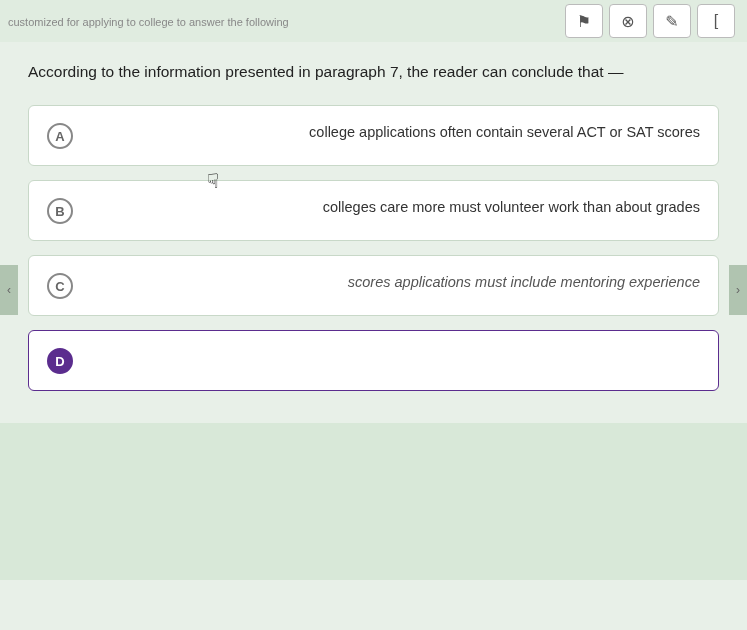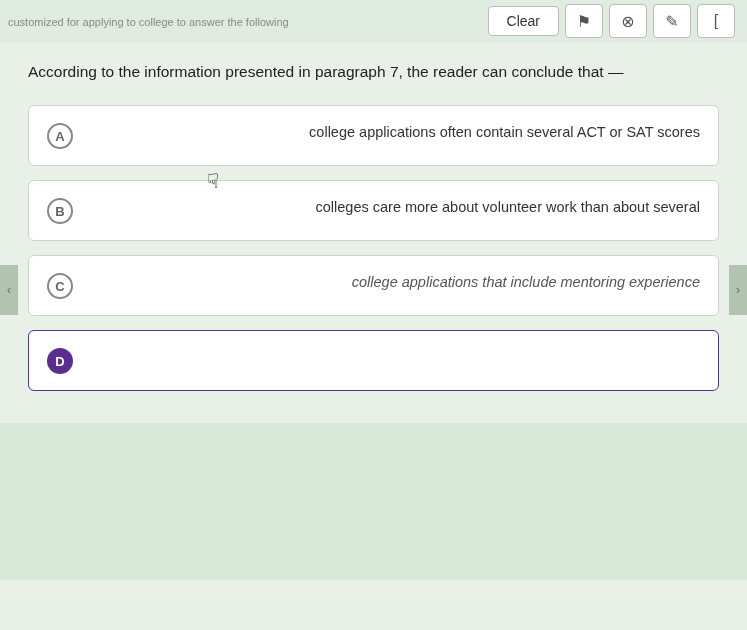--- a/index.html
+++ b/index.html
@@ -165,21 +165,20 @@
     }
   </style>
 </head>
 <body>
 
 <div class="page-container">
 
   <div class="header-strip">
     <span class="header-left-text">customized for applying to college to answer the following</span>
 
-    <button class="clear-btn">Clear</button>
 
     <div class="icon-btn">
       <span>⚑</span>
     </div>
 
     <div class="icon-btn">
       <span>⊗</span>
     </div>
 
     <div class="icon-btn">
@@ -202,30 +201,30 @@
       <div class="option-text">college applications often contain several ACT or SAT scores</div>
     </div>
 
     <div style="position:relative;">
       <div class="answer-option">
         <div class="option-circle">
           <span>B</span>
         </div>
         <div style="position:relative; flex:1;">
           <span style="position:absolute; top:-28px; left:120px; font-size:20px; pointer-events:none;">☟</span>
-          <div class="option-text">colleges care more about volunteer work than about several</div>
+          <div class="option-text">colleges care more must volunteer work than about grades</div>
         </div>
       </div>
     </div>
 
     <div class="answer-option">
       <div class="option-circle">
         <span>C</span>
       </div>
-      <div class="option-text italic-c">college applications that include mentoring experience</div>
+      <div class="option-text italic-c">scores applications must include mentoring experience</div>
     </div>
 
     <div class="answer-option selected-d">
       <div class="option-circle filled-d">
         <span>D</span>
       </div>
     </div>
 
   </div>
 

